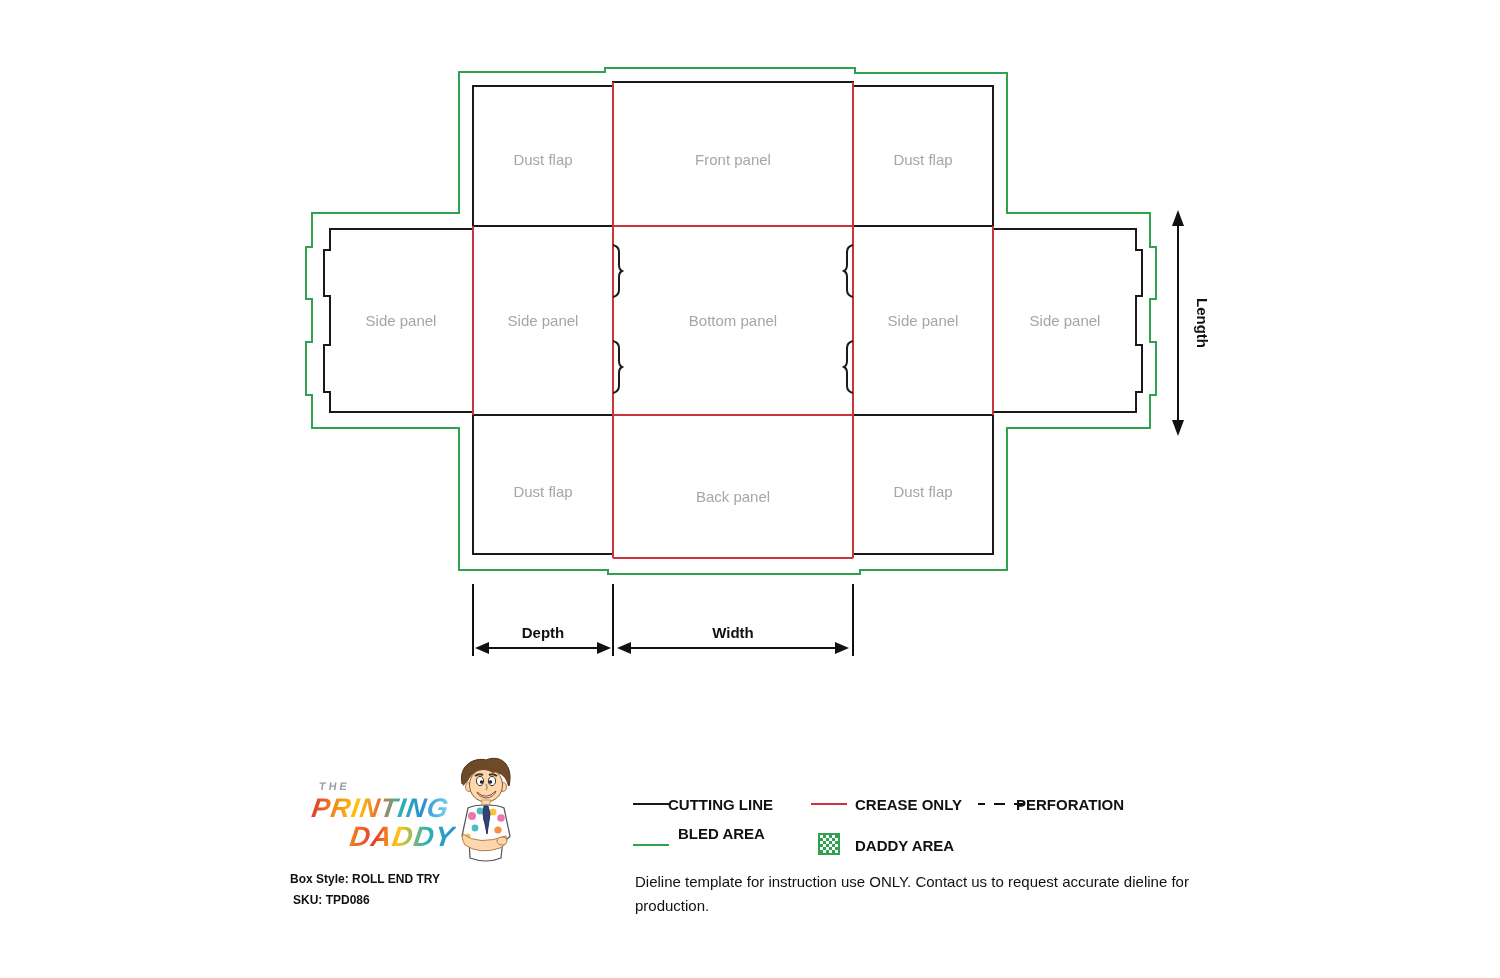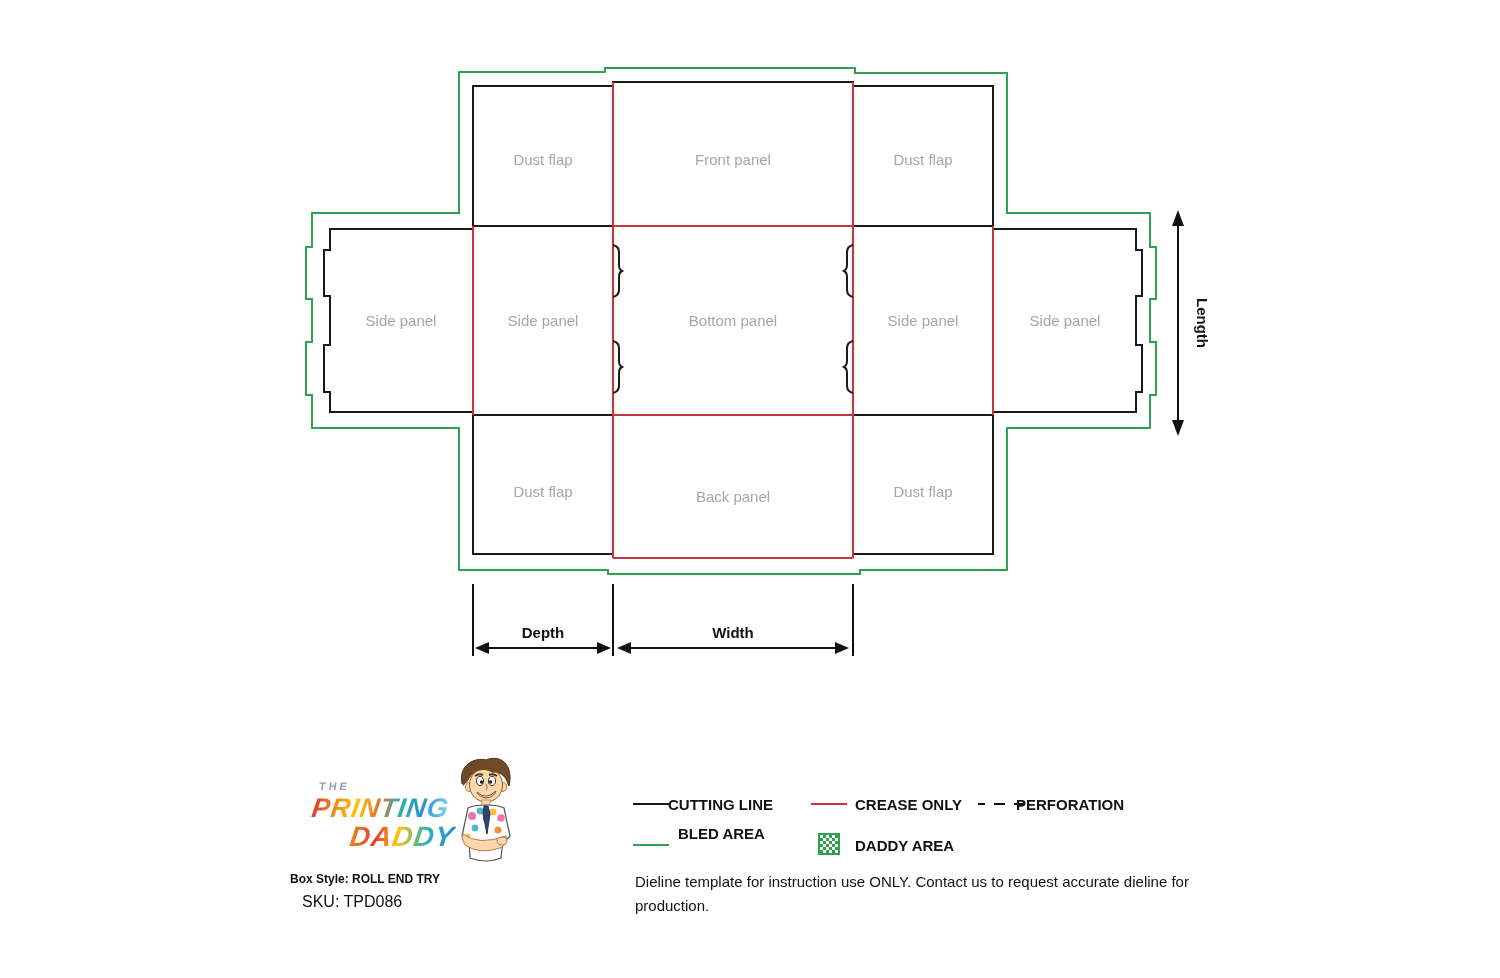--- a/index.html
+++ b/index.html
@@ -45,21 +45,21 @@
   .logo-line1,.logo-line2{
     position:absolute;font-weight:700;font-style:italic;transform:skewX(-8deg);
     -webkit-background-clip:text;background-clip:text;color:transparent;white-space:nowrap;
   }
   .logo-line1{left:24px;top:37px;font-size:27px;letter-spacing:1px;
     background-image:linear-gradient(92deg,#d93a30 0%,#f08a1d 16%,#fdc70c 34%,#e8722a 48%,#2ab3b0 64%,#2a8fd0 80%,#7fd4ef 100%);}
   .logo-line2{left:62px;top:65px;font-size:28px;letter-spacing:1px;
     background-image:linear-gradient(92deg,#f0861d 0%,#e8392e 24%,#fdc70c 46%,#2ab3b0 72%,#2a8fd0 100%);}
   .mascot{position:absolute;left:160px;top:0px;}
   .boxstyle{position:absolute;left:2px;top:116px;font-size:12px;font-weight:700;color:var(--ink);white-space:nowrap;}
-  .sku{position:absolute;left:14px;top:137px;font-size:16px;font-weight:400;color:var(--ink);white-space:nowrap;}
+  .sku{position:absolute;left:5px;top:137px;font-size:12px;font-weight:700;color:var(--ink);white-space:nowrap;}
 </style>
 </head>
 <body>
 
 <div class="canvas">
 
   <svg width="1500" height="978" viewBox="0 0 1500 978">
 
     <path class="bleed" d="M 459 213 L 459 72 L 605 72 L 605 68 L 855 68 L 855 73 L 1007 73 L 1007 213 L 1150 213
          L 1150 247 L 1156 247 L 1156 299 L 1150 299 L 1150 342 L 1156 342 L 1156 395 L 1150 395 L 1150 428

